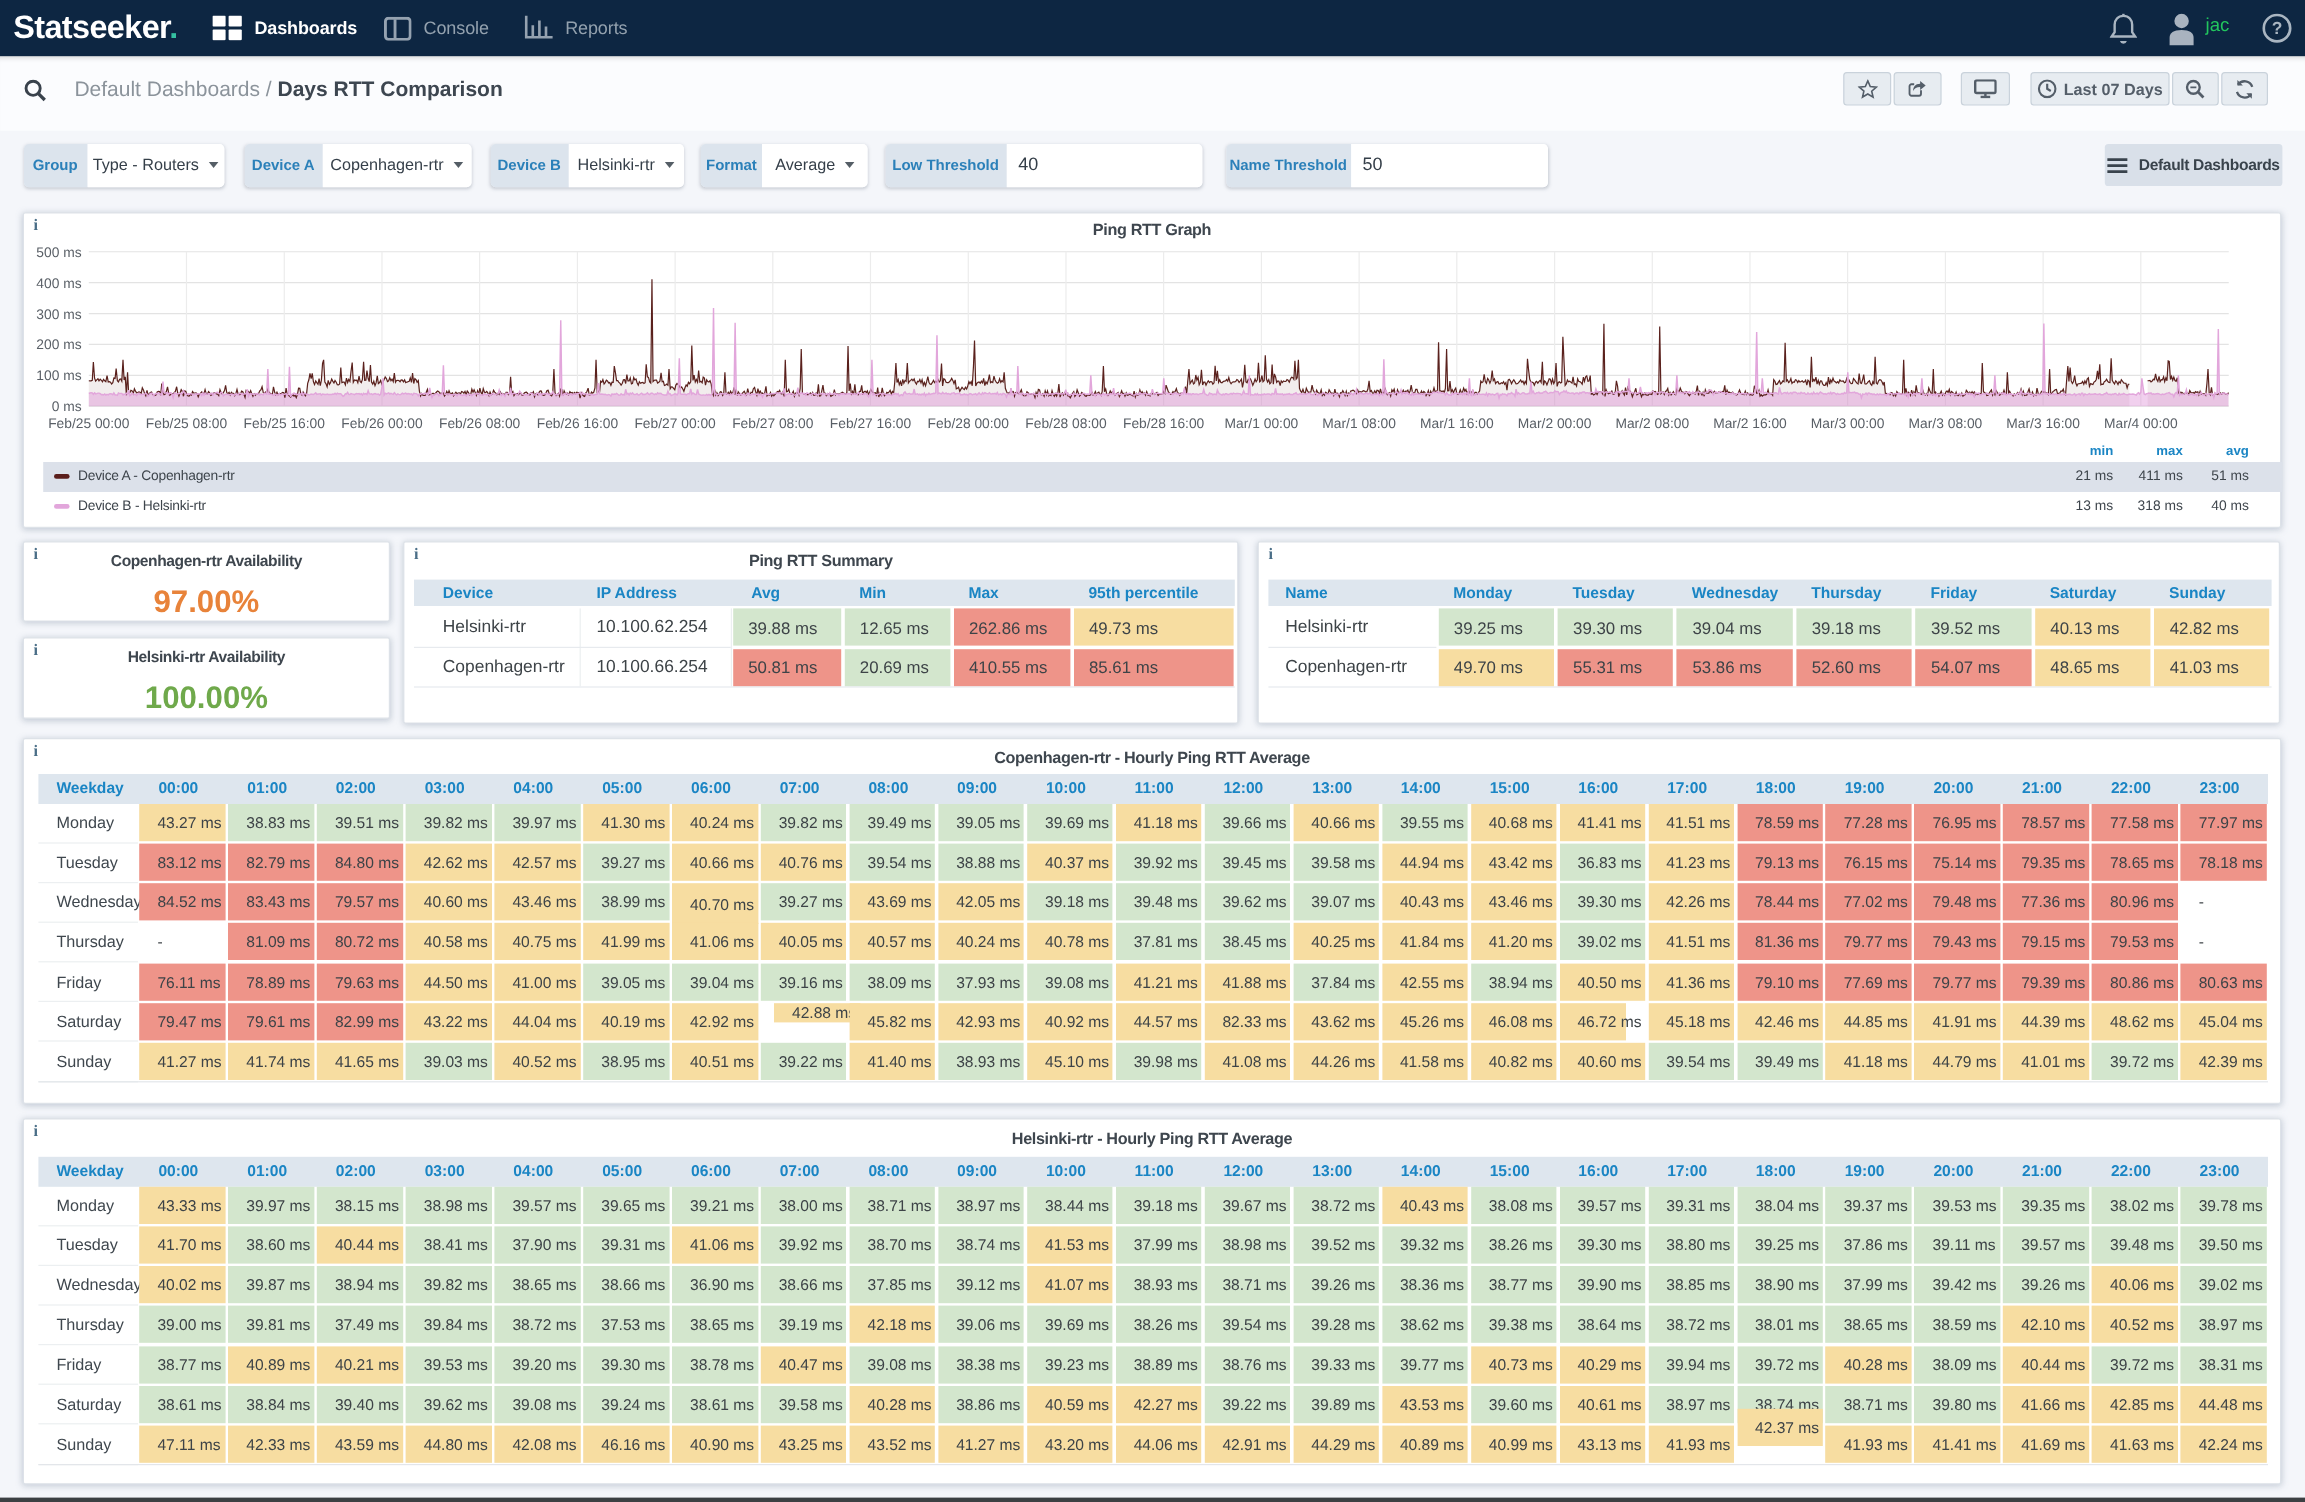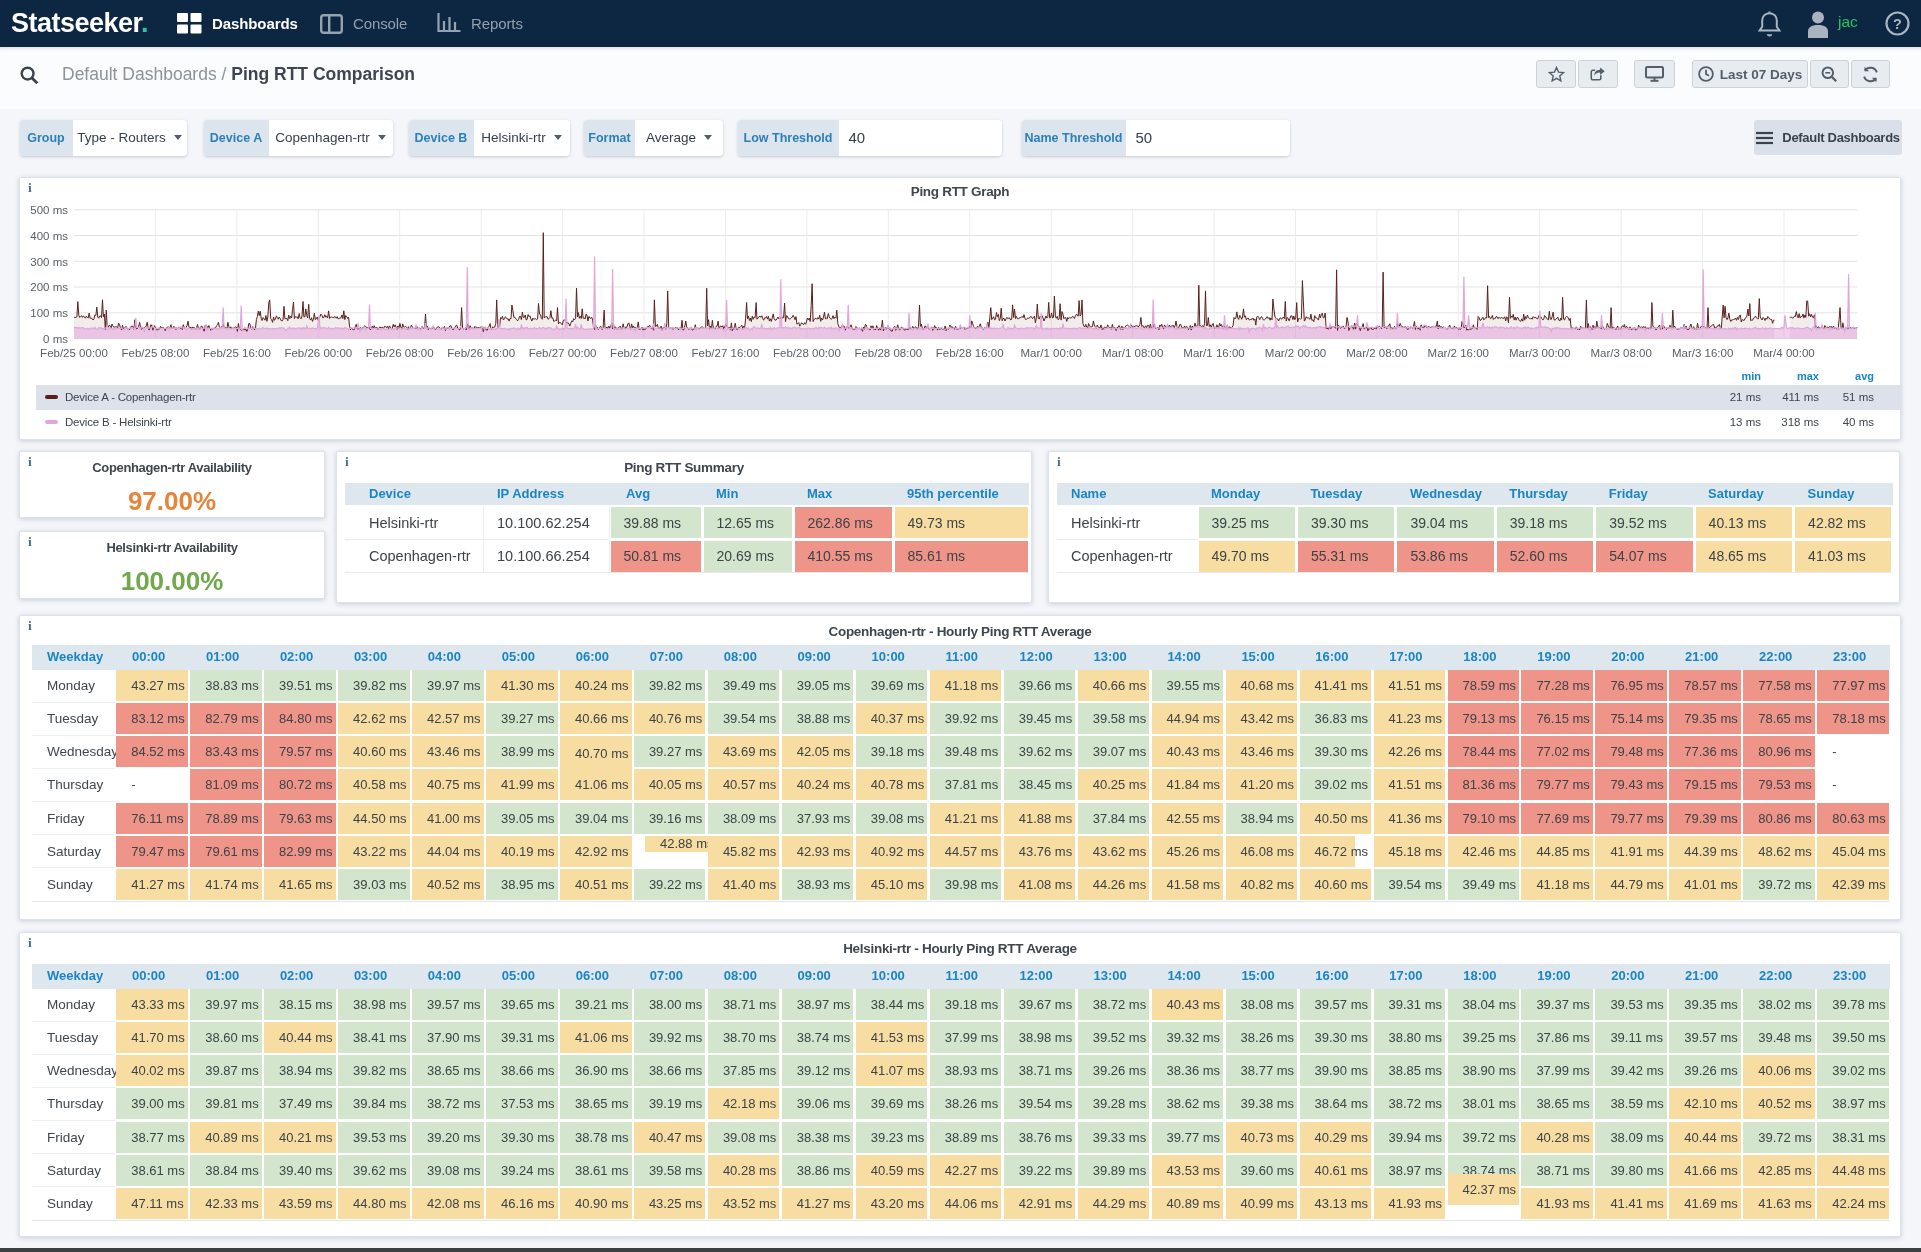--- a/index.html
+++ b/index.html
@@ -103,21 +103,21 @@
   <div style="position:absolute;left:1885px;top:11px"><svg width="25" height="25" viewBox="0 0 25 25">
           <circle cx="12.5" cy="12.5" r="11" fill="none" stroke="#a9b5c1" stroke-width="2.2"></circle>
           <text x="12.5" y="17.5" text-anchor="middle" font-family="Liberation Sans" font-size="14.5" font-weight="bold" fill="#a9b5c1">?</text>
         </svg></div>
 </div>
 <div class="subbar">
   <div style="position:absolute;left:20px;top:19px"><svg width="19" height="19" viewBox="0 0 19 19">
           <circle cx="7.6" cy="7.6" r="5.9" fill="none" stroke="#39424c" stroke-width="2.4"></circle>
           <line x1="12" y1="12" x2="17.3" y2="17.3" stroke="#39424c" stroke-width="2.8"></line>
         </svg></div>
-  <div class="crumb">Default Dashboards / <b>Ping RTT Comparison</b></div>
+  <div class="crumb">Default Dashboards / <b>Days RTT Comparison</b></div>
   <div class="tbtn" style="left:1536px;width:40px">
         <svg width="17" height="17" viewBox="0 0 24 24">
           <path d="M12 2l2.9 6.6 7.1.7-5.4 4.8 1.6 7L12 17.4 5.8 21l1.6-7L2 9.3l7.1-.7z" fill="none" stroke="#545e69" stroke-width="1.9"></path>
         </svg>
       </div>
   <div class="tbtn" style="left:1578px;width:40px">
         <svg width="18" height="17" viewBox="0 0 24 24">
           <path d="M16 13v4.2A2.3 2.3 0 0 1 13.7 19.5H4.8A2.3 2.3 0 0 1 2.5 17.2V8.3A2.3 2.3 0 0 1 4.8 6H8" fill="none" stroke="#545e69" stroke-width="2.2"></path>
           <path d="M15 2.2l6.5 5.2-6.5 5.2V9.3c-4.2 0-6.8 1.5-8.2 4.6-.2-5 2.4-8.4 8.2-8.6z" fill="#545e69"></path>
         </svg>
@@ -505,21 +505,21 @@
       <div class="hc r" style="left:244.1px;top:219.8px;width:71.6px;height:31px">82.99 ms</div>
       <div class="hc y" style="left:318.1px;top:219.8px;width:71.6px;height:31px">43.22 ms</div>
       <div class="hc y" style="left:392.0px;top:219.8px;width:71.6px;height:31px">44.04 ms</div>
       <div class="hc y" style="left:466.0px;top:219.8px;width:71.6px;height:31px">40.19 ms</div>
       <div class="hc y" style="left:540.0px;top:219.8px;width:71.6px;height:31px">42.92 ms</div>
       <div class="hc y" style="left:625px;top:219.8px;width:71.6px;height:16px">42.88 ms</div>
       <div class="hc y" style="left:687.9px;top:219.8px;width:71.6px;height:31px">45.82 ms</div>
       <div class="hc y" style="left:761.8px;top:219.8px;width:71.6px;height:31px">42.93 ms</div>
       <div class="hc y" style="left:835.8px;top:219.8px;width:71.6px;height:31px">40.92 ms</div>
       <div class="hc y" style="left:909.7px;top:219.8px;width:71.6px;height:31px">44.57 ms</div>
-      <div class="hc y" style="left:983.7px;top:219.8px;width:71.6px;height:31px">43.76 ms</div>
+      <div class="hc y" style="left:983.7px;top:219.8px;width:71.6px;height:31px">82.33 ms</div>
       <div class="hc y" style="left:1057.7px;top:219.8px;width:71.6px;height:31px">43.62 ms</div>
       <div class="hc y" style="left:1131.6px;top:219.8px;width:71.6px;height:31px">45.26 ms</div>
       <div class="hc y" style="left:1205.6px;top:219.8px;width:71.6px;height:31px">46.08 ms</div>
       <div class="hc y" style="left:1279.5px;top:219.8px;width:55px;height:31px">46.72 ms</div>
       <div class="hc y" style="left:1353.5px;top:219.8px;width:71.6px;height:31px">45.18 ms</div>
       <div class="hc y" style="left:1427.5px;top:219.8px;width:71.6px;height:31px">42.46 ms</div>
       <div class="hc y" style="left:1501.4px;top:219.8px;width:71.6px;height:31px">44.85 ms</div>
       <div class="hc y" style="left:1575.4px;top:219.8px;width:71.6px;height:31px">41.91 ms</div>
       <div class="hc y" style="left:1649.3px;top:219.8px;width:71.6px;height:31px">44.39 ms</div>
       <div class="hc y" style="left:1723.3px;top:219.8px;width:71.6px;height:31px">48.62 ms</div>

